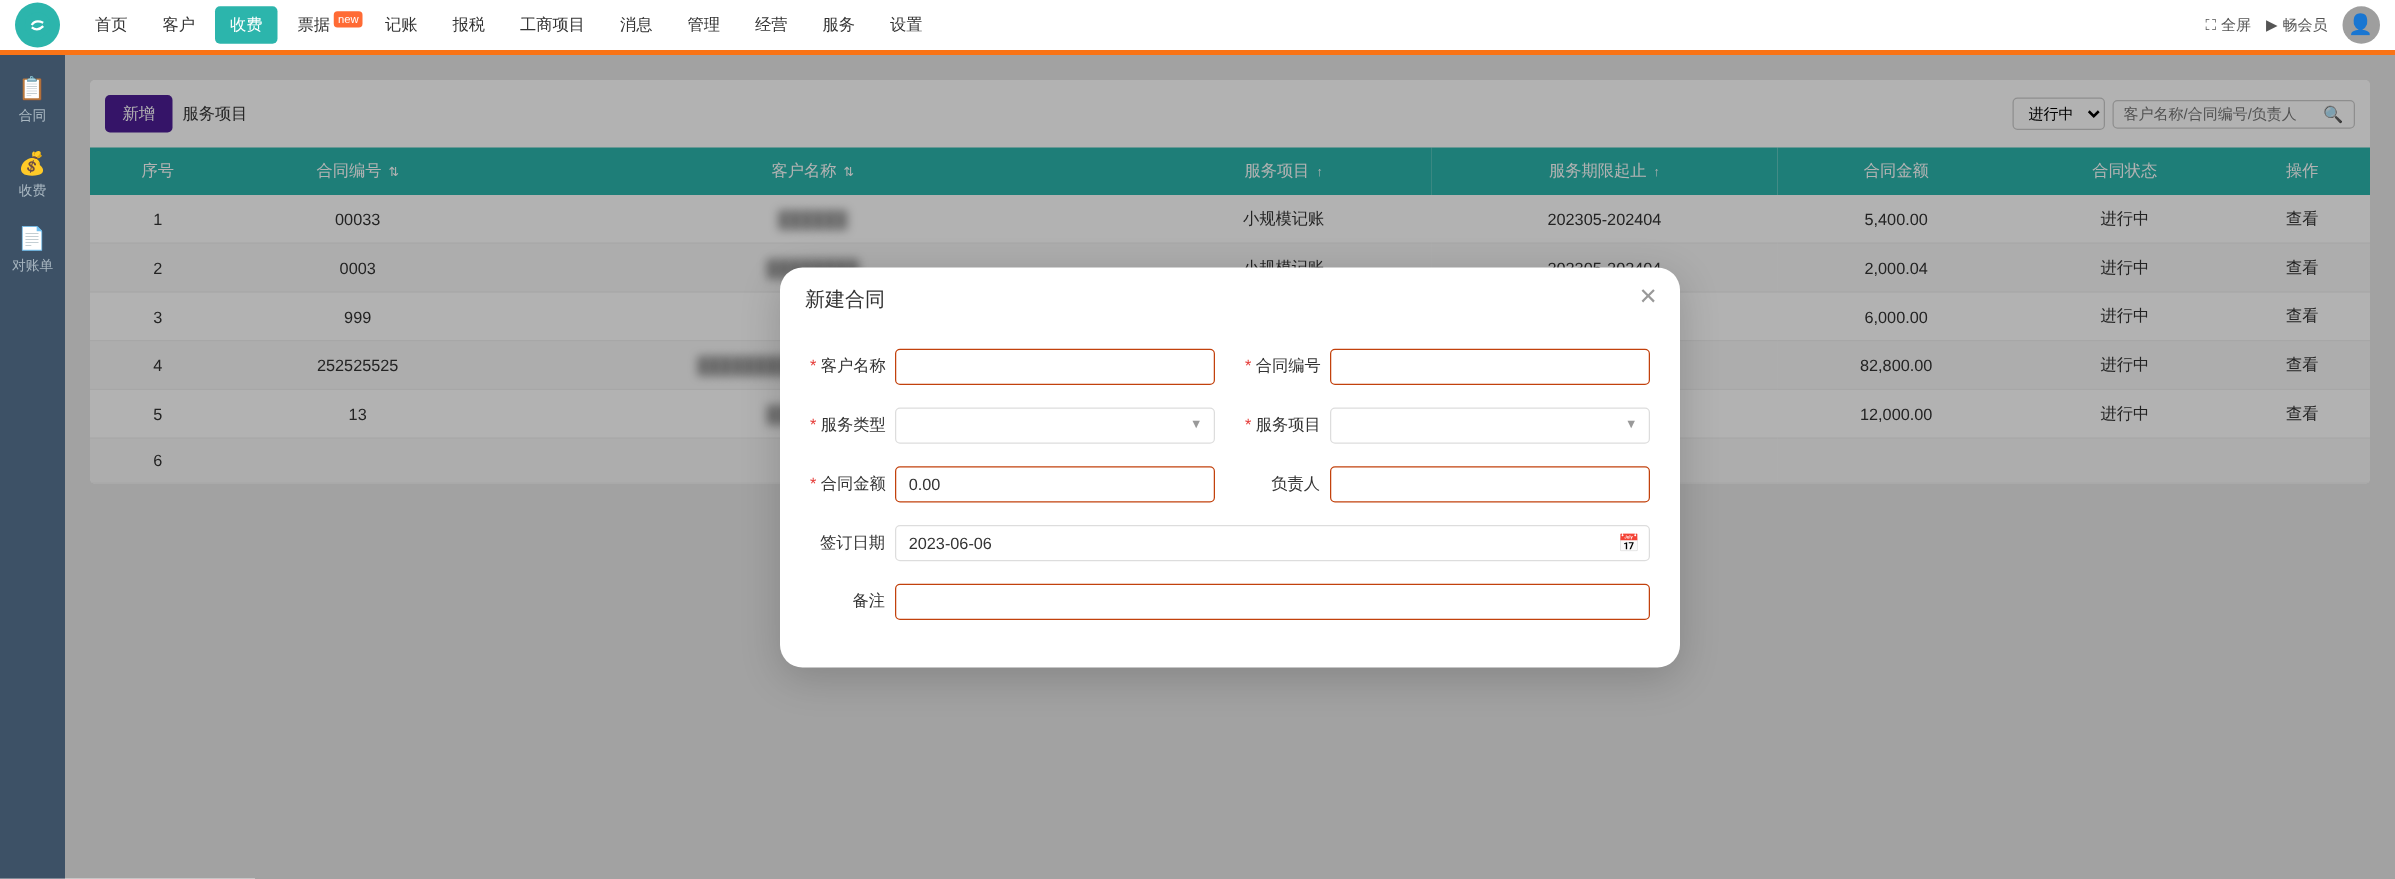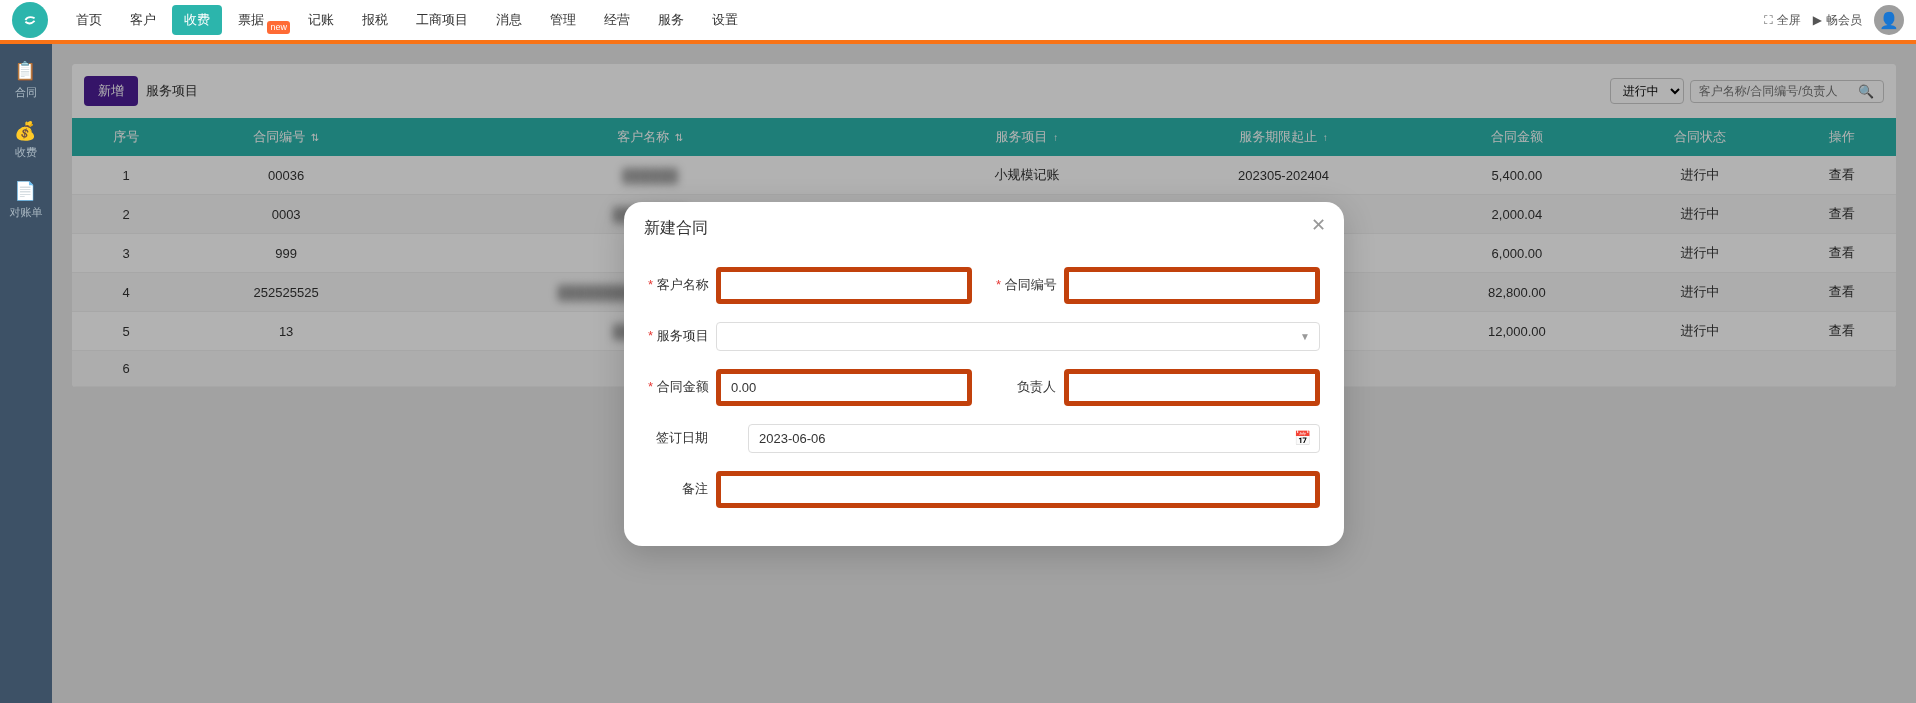--- a/index.html
+++ b/index.html
@@ -34,21 +34,21 @@
       cursor: pointer;
       border-radius: 4px;
       color: #333;
       font-size: 13px;
       white-space: nowrap;
       position: relative;
     }
     .nav-item.active { background: #2cb5ac; color: #fff; border-radius: 4px; }
     .nav-item .new-badge {
       position: absolute;
-      top: 16px;
+      top: 4px;
       right: 2px;
       background: #ff6b35;
       color: #fff;
       font-size: 9px;
       padding: 1px 3px;
       border-radius: 3px;
       line-height: 1.2;
     }
     .nav-right {
       display: flex;
@@ -267,21 +267,21 @@
       width: 60px;
       text-align: right;
       flex-shrink: 0;
     }
     .form-field label.required::before {
       content: "* ";
       color: #e53935;
     }
     .form-field input[type="text"] {
       flex: 1;
-      border: 5px solid #c2410c;
+      border: 1px solid #c2410c;
       border-radius: 4px;
       padding: 6px 10px;
       font-size: 13px;
       outline: none;
       color: #333;
     }
     .form-field .select-wrap {
       flex: 1;
       position: relative;
     }
@@ -302,21 +302,20 @@
       right: 10px;
       top: 50%;
       transform: translateY(-50%);
       font-size: 10px;
       color: #999;
       pointer-events: none;
     }
     .form-field .date-wrap {
       flex: 1;
       position: relative;
-      margin-left: 32px;
     }
     .form-field .date-wrap input {
       width: 100%;
       border: 1px solid #ddd;
       border-radius: 4px;
       padding: 6px 32px 6px 10px;
       font-size: 13px;
       outline: none;
     }
     .form-field .date-icon {
@@ -441,21 +440,21 @@
             <th>服务项目 <span class="sort-icon">↑</span></th>
             <th>服务期限起止 <span class="sort-icon">↑</span></th>
             <th>合同金额</th>
             <th>合同状态</th>
             <th>操作</th>
           </tr>
         </thead>
         <tbody id="table-body">
         <tr>
               <td>1</td>
-              <td>00036</td>
+              <td>00033</td>
               <td class="blurred">██████</td>
               <td>小规模记账</td>
               <td>202305-202404</td>
               <td>5,400.00</td>
               <td>进行中</td>
               <td class="link-btn">查看</td>
             </tr>
             <tr>
               <td>2</td>
               <td>0003</td>
@@ -522,20 +521,28 @@
               <input type="text" style="">
             </div>
             <div class="form-field">
               <label class="required">合同编号</label>
               <input type="text" style="">
             </div>
           </div>
 
           <div class="form-row">
             <div class="form-field">
+              <label class="required">服务类型</label>
+              <div class="select-wrap">
+                <select>
+                  <option value=""></option>
+                </select>
+              </div>
+            </div>
+            <div class="form-field">
               <label class="required">服务项目</label>
               <div class="select-wrap">
                 <select>
                   <option value=""></option>
                 </select>
               </div>
             </div>
           </div>
 
           <div class="form-row">

